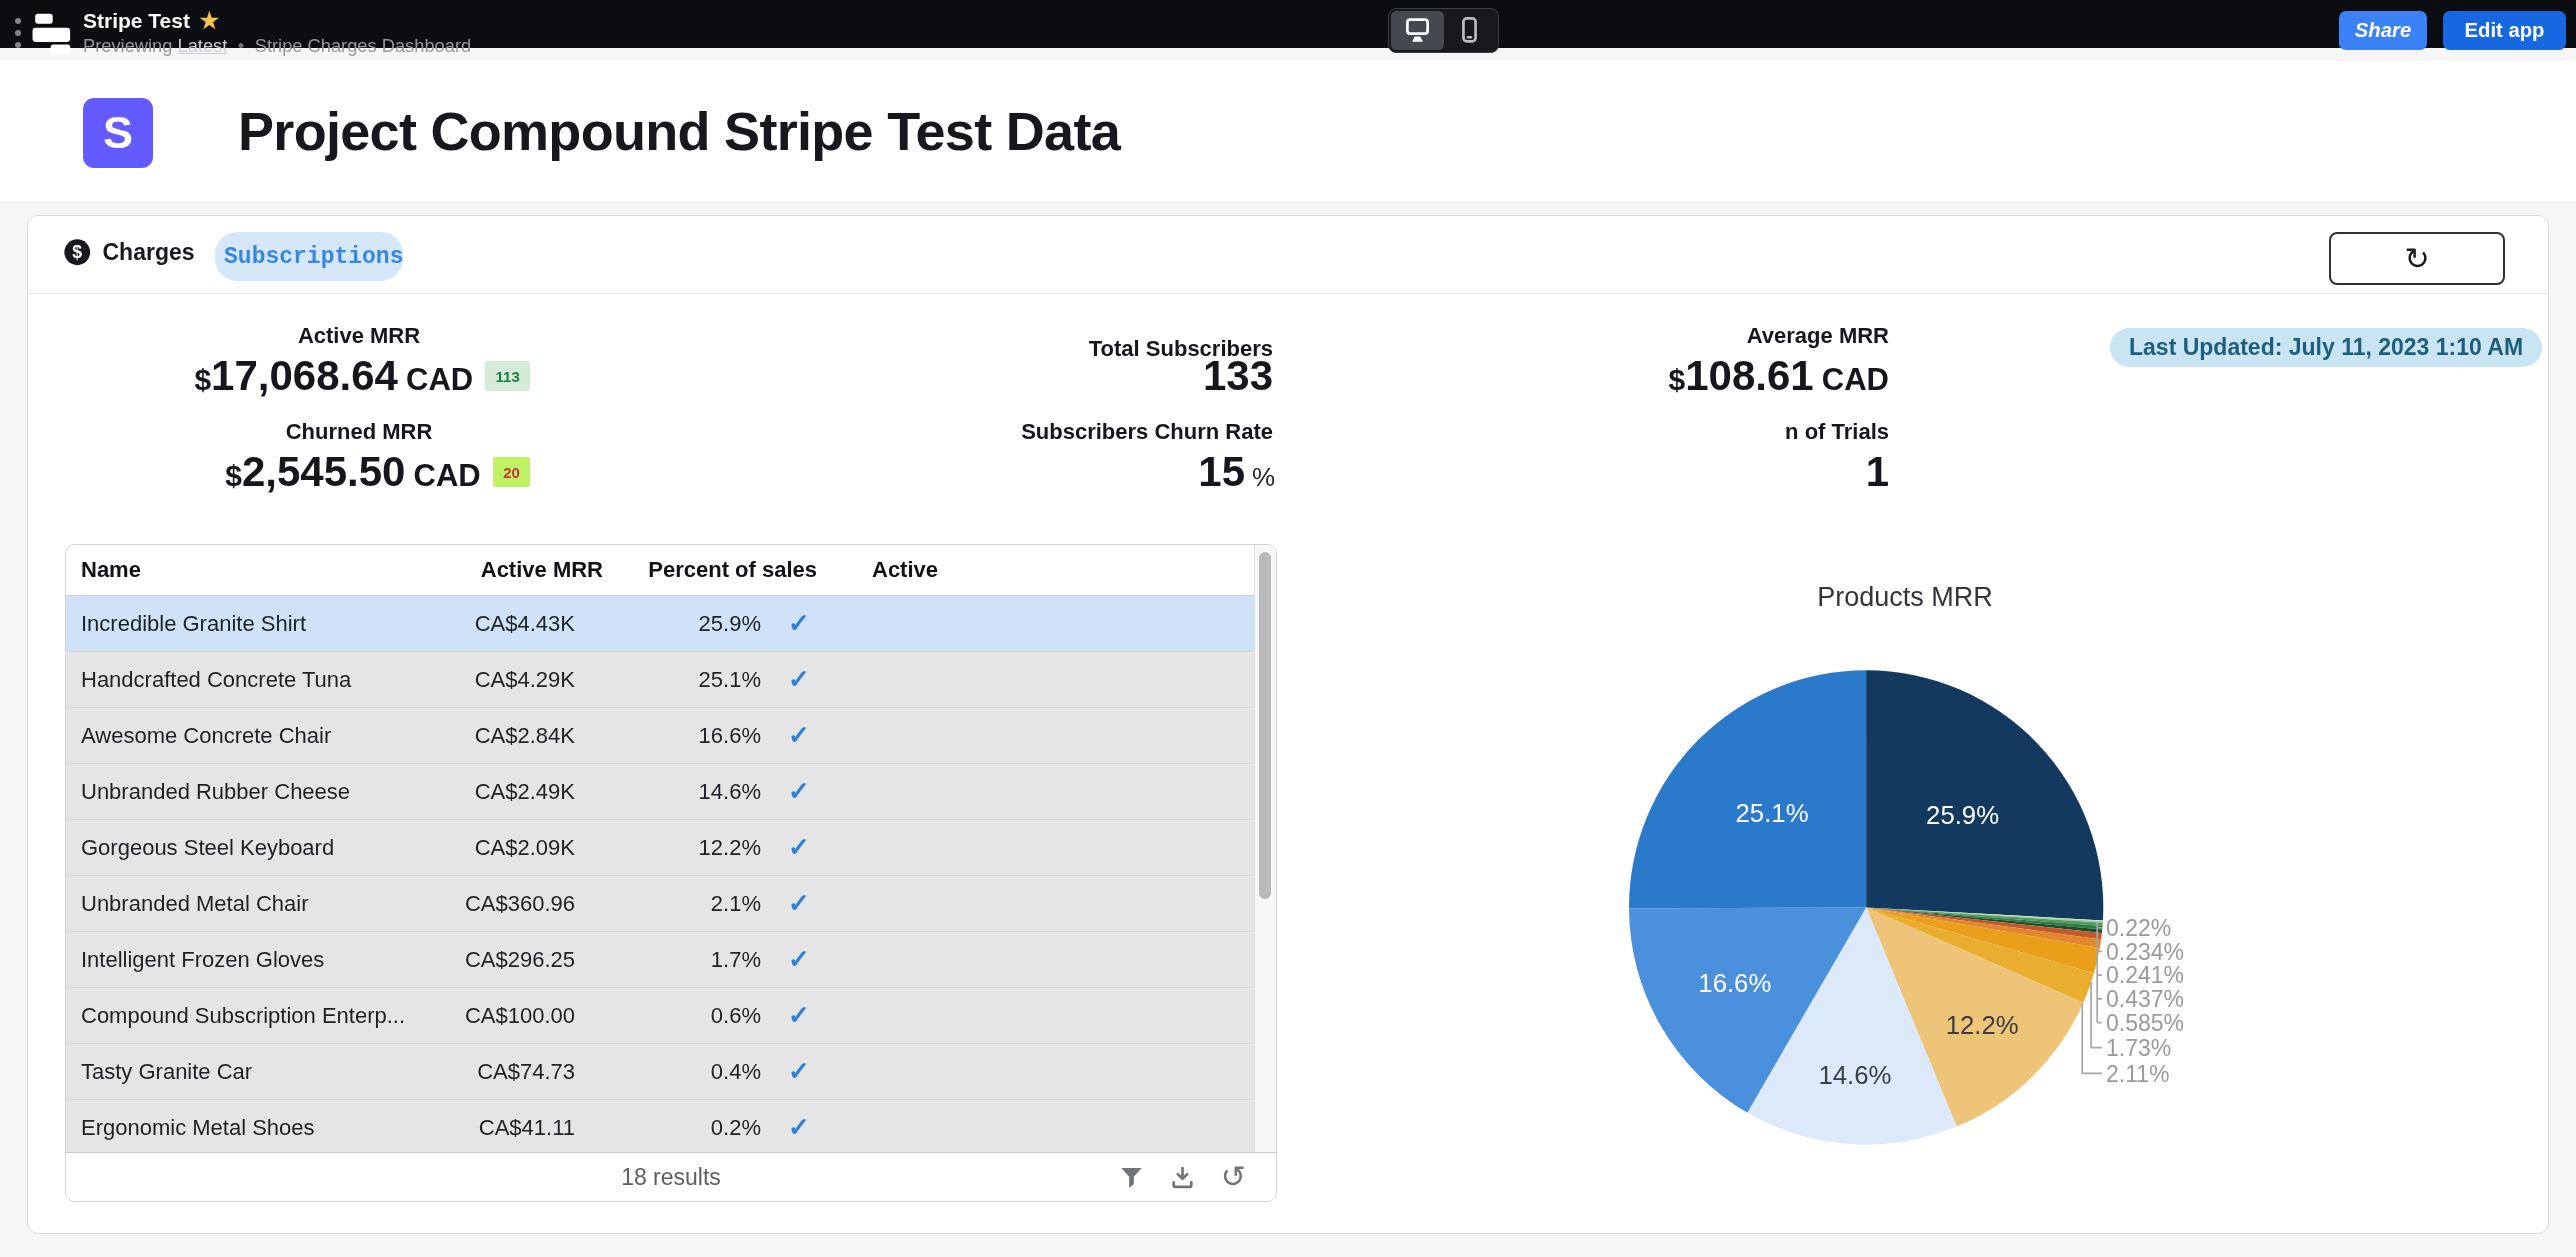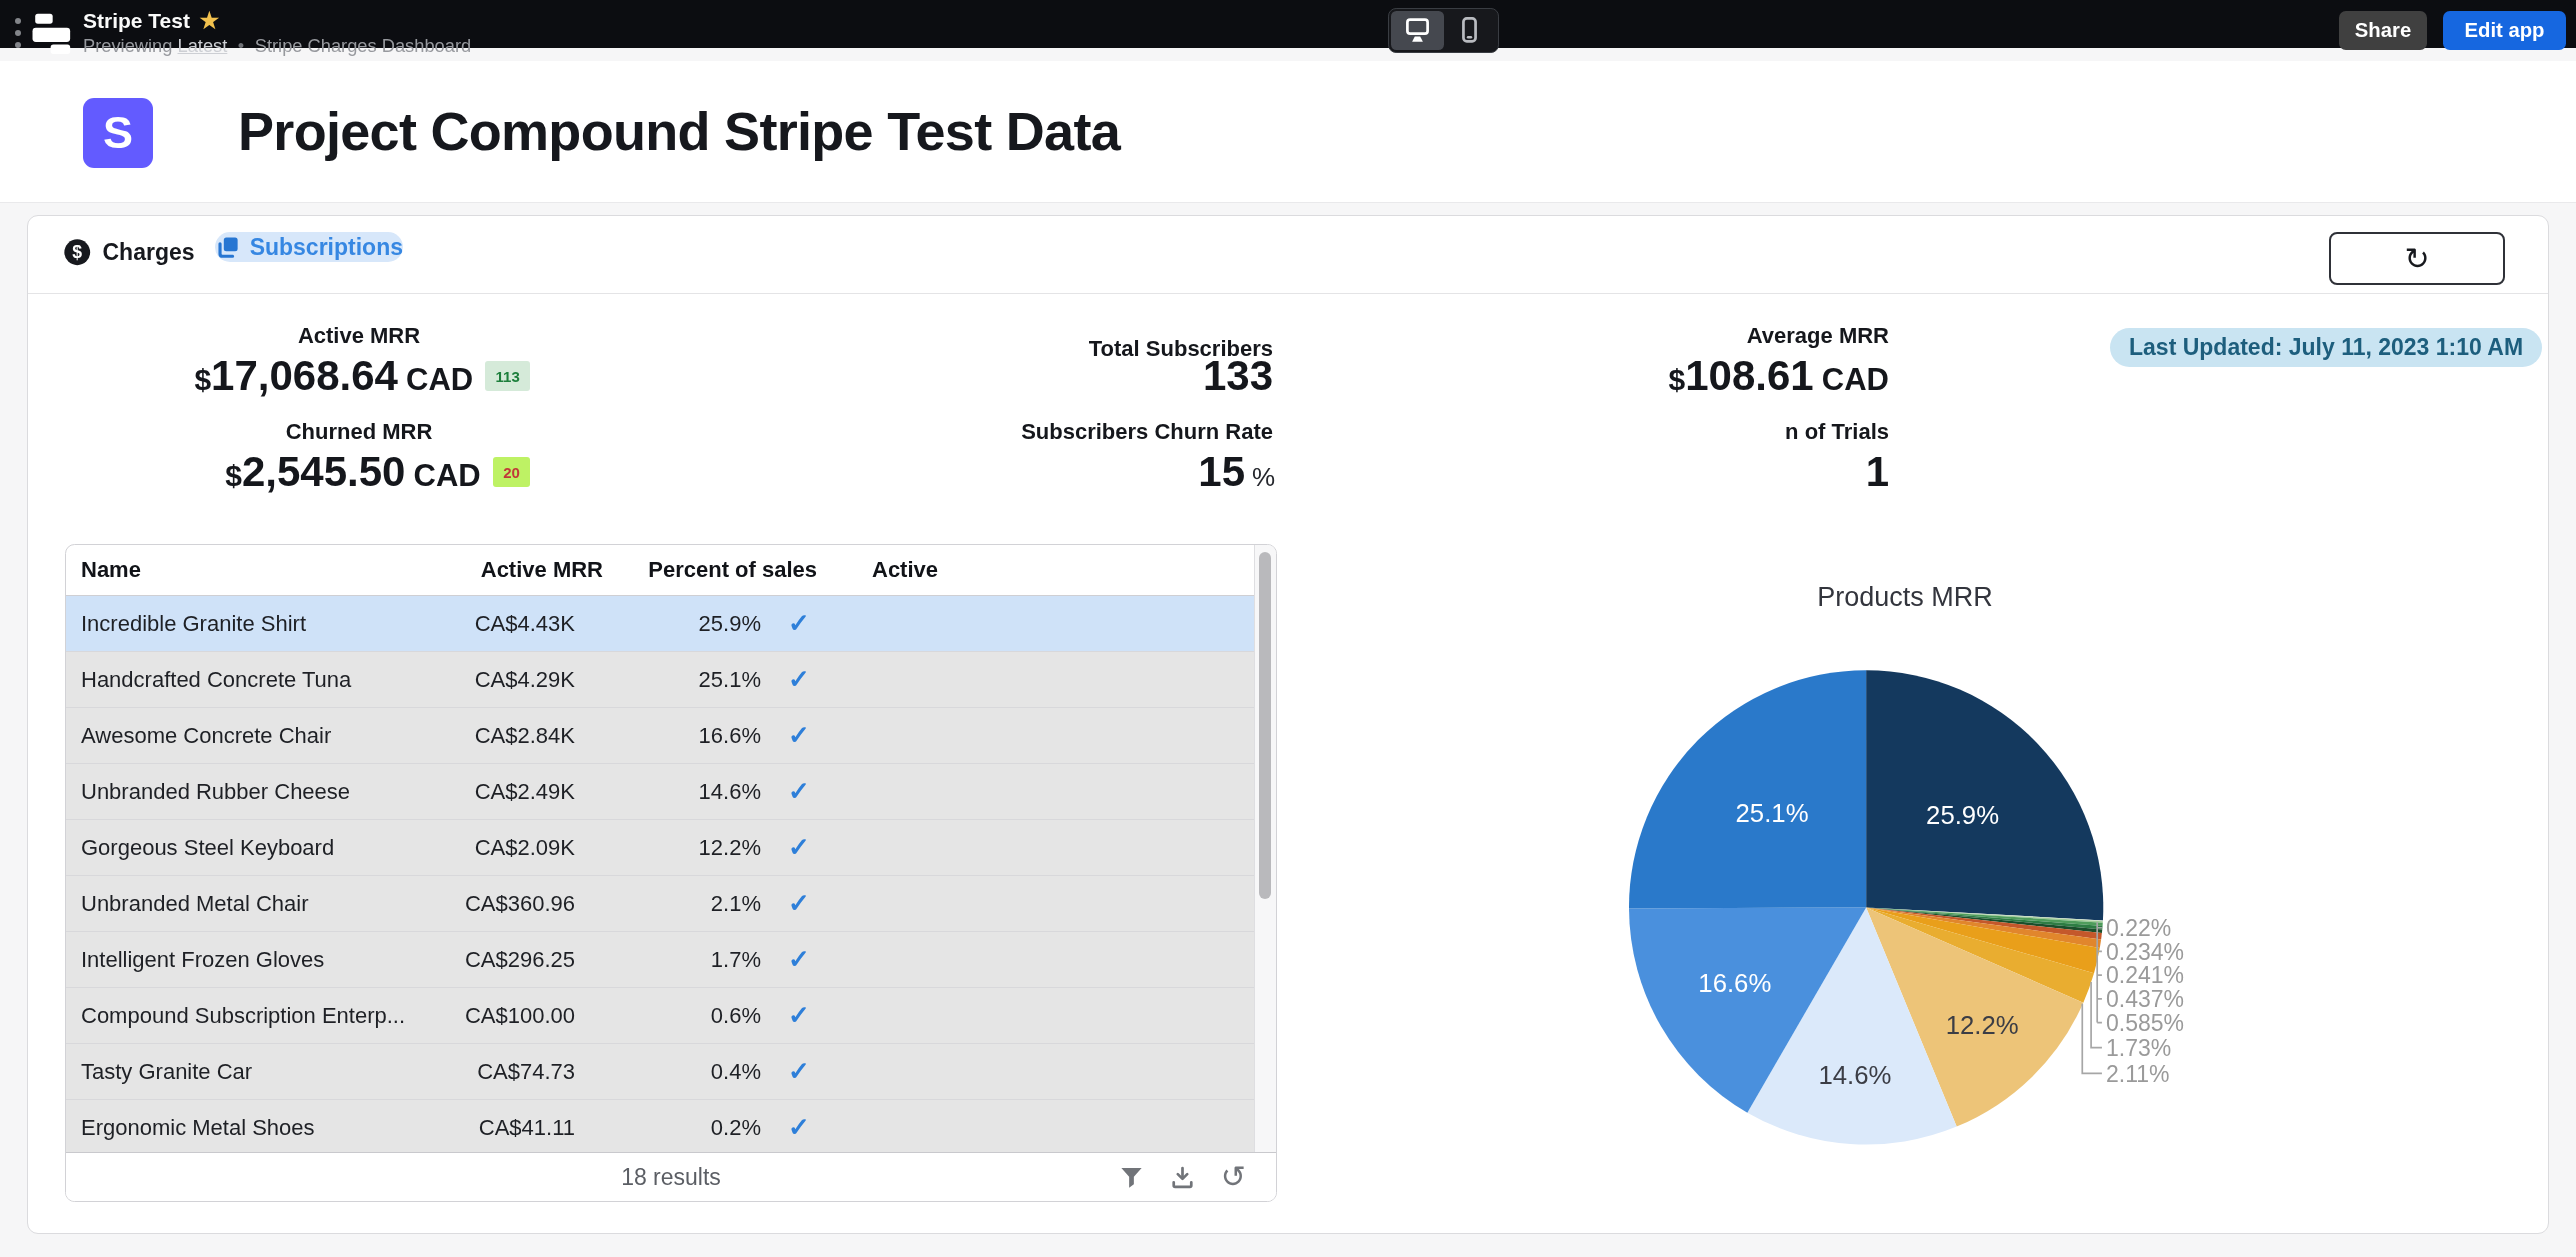--- a/index.html
+++ b/index.html
@@ -14,32 +14,32 @@
   .ws-logo { left:31px; top:11px; }
   .tb-title { left:83px; top:7.5px; font-size:21px; font-weight:700; color:#fafafa; display:flex; align-items:center; gap:9.5px; }
   .tb-star { color:#f2c14e; font-size:22px; cursor:pointer; }
   .tb-sub { left:83px; top:35px; font-size:18.3px; color:#97999e; }
   .tb-sub .ver { color:#cdcfd4; text-decoration:underline; cursor:pointer; }
   .tb-sub .sep { color:#6f7176; padding:0 5.4px; }
   .toggle { left:1388px; top:8.1px; width:111px; height:45px; background:#17181c; border:1.4px solid #3a3d43; border-radius:8.1px; display:flex; padding:2px; }
   .tseg { flex:1; border-radius:5.4px; display:flex; align-items:center; justify-content:center; cursor:pointer; }
   .tseg.sel { background:#45484f; }
   .btn { height:39px; top:11px; border-radius:6.8px; font-size:20.3px; font-weight:700; color:#fff; display:flex; align-items:center; justify-content:center; cursor:pointer; border:none; }
-  .btn-share { left:2339px; width:88px; background:#404040; }
+  .btn-share { left:2339px; width:88px; background:#3b82f6;font-style:italic; }
   .btn-edit  { left:2443px; width:123px; background:#1667e0; }
 
   
   .appheader { left:0; top:61px; width:2576px; height:142px; background:#ffffff; border-bottom:1.4px solid #e9e9eb; }
   .stripe-logo { left:83px; top:37px; width:70px; height:70px; border-radius:11px; background:#635bff; color:#fff; font-size:45px; font-weight:700; display:flex; align-items:center; justify-content:center; }
   .page-title { left:238px; top:39px; font-size:54px; font-weight:800; color:#16181d; letter-spacing:-0.7px; }
 
   
   .card { left:27px; top:215px; width:2522px; height:1019px; background:#fff; border:1.4px solid #dbdbde; border-radius:11px; }
   .tab-charges { left:35px; top:22px; display:flex; align-items:center; gap:11px; font-size:23px; font-weight:700; color:#17191e; cursor:pointer; }
-  .tab-subs { left:187px; top:16.3px; width:188px; height:30px; background:#d7e7fa; border-radius:22px; display:flex; align-items:center; justify-content:center; gap:9.5px; font-size:23px; font-weight:700; color:#3687e2; cursor:pointer; }
+  .tab-subs { left:187px; top:16.3px; width:188px; height:49px; background:#d7e7fa; border-radius:22px; display:flex; align-items:center; justify-content:center; gap:9.5px; font-size:23px; font-weight:700; color:#3687e2; cursor:pointer;font-family:Liberation Mono, monospace; }
   .refresh-btn { left:2301px; top:16.3px; width:176px; height:53px; border:2px solid #2f3138; border-radius:8.1px; display:flex; align-items:center; justify-content:center; font-size:30px; color:#17191e; cursor:pointer; background:#fff; }
   .card-divider { left:0; top:77px; width:100%; height:0; border-top:1.4px solid #e4e4e6; }
 
   
   .m-label { font-size:22px; font-weight:700; color:#15171c; }
   .m-valrow { display:flex; align-items:baseline; justify-content:flex-end; }
   .m-cur { font-size:30px; font-weight:700; color:#15171c; }
   .m-num { font-size:42px; font-weight:700; color:#15171c; }
   .m-code { font-size:31px; font-weight:700; color:#15171c; margin-left:8.1px; }
   .m-unit { font-size:26px; font-weight:400; color:#26282e; margin-left:6.8px; }

